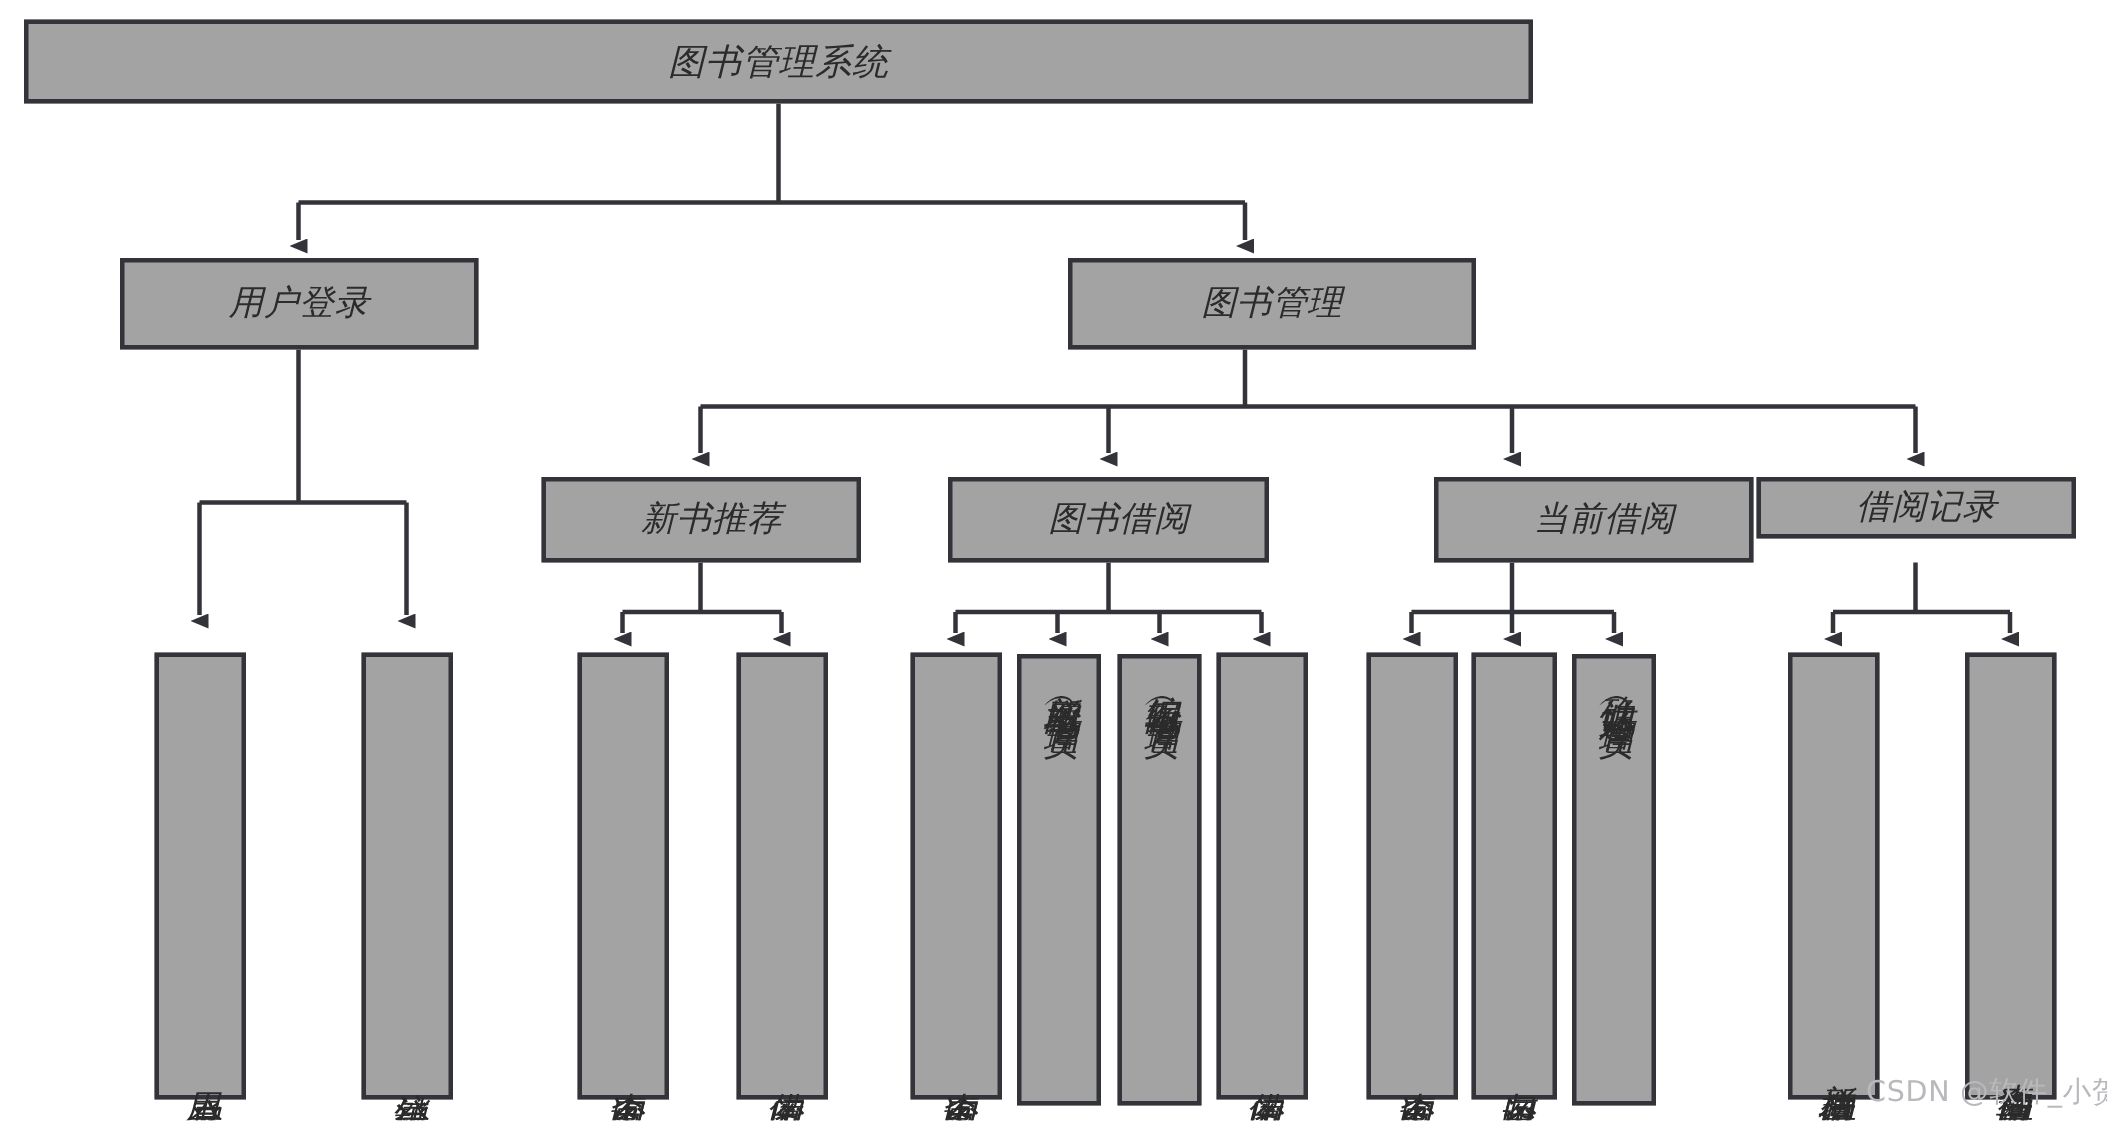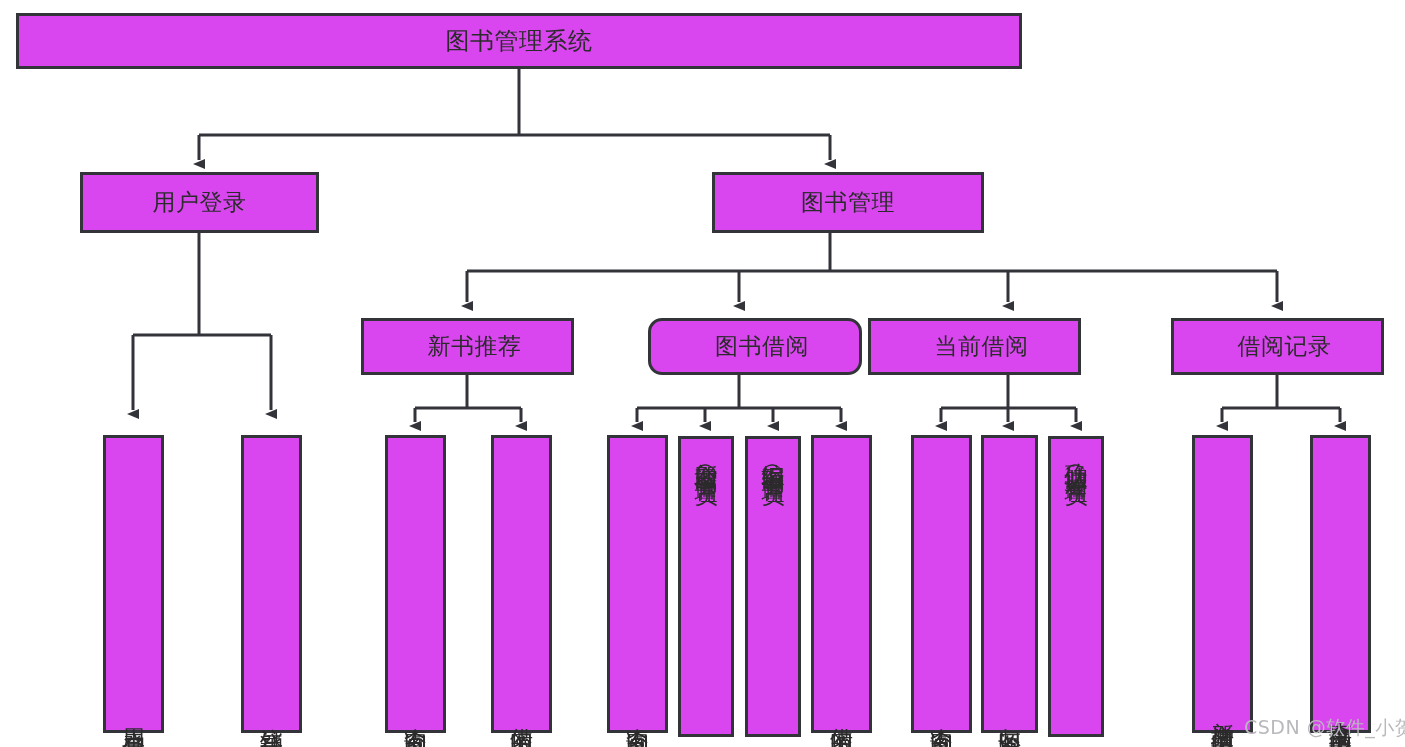--- a/index.html
+++ b/index.html
@@ -21,25 +21,26 @@
     position: absolute;
     left: 0;
     top: 0;
     width: 1405px;
     height: 747px;
     pointer-events: none;
   }
   .node {
     position: absolute;
     box-sizing: border-box;
-    background: #d946ef;
+    background: #a3a3a3;
     border: 3px solid #33333a;
     display: flex;
     align-items: center;
     justify-content: center;
+    font-style: italic;
   }
   .node.root   { border-width: 3px; }
   .node.lvl1   { border-width: 3px; }
   .node.lvl2   { border-width: 3px; padding-left: 14px; }
   .node.leaf   { border-width: 3px; }
 
   .node-label {
     color: #2b2b2b;
     font-size: 23px;
     line-height: 1.28;
@@ -141,29 +142,29 @@
   </div>
 
   <div class="node lvl1" style="left:712px; top:172px; width:272px; height:61px;">
     <span class="node-label">图书管理</span>
   </div>
 
   <div class="node lvl2" style="left:361px; top:318px; width:213px; height:57px;">
     <span class="node-label">新书推荐</span>
   </div>
 
-  <div class="node lvl2" style="left:648px; top:318px; width:214px; height:57px;border-radius:14px;">
+  <div class="node lvl2" style="left:632px; top:318px; width:214px; height:57px;">
     <span class="node-label">图书借阅</span>
   </div>
 
-  <div class="node lvl2" style="left:868px; top:318px; width:213px; height:57px;">
+  <div class="node lvl2" style="left:956px; top:318px; width:213px; height:57px;">
     <span class="node-label">当前借阅</span>
   </div>
 
-  <div class="node lvl2" style="left:1171px; top:318px; width:213px; height:57px;">
+  <div class="node lvl2" style="left:1171px; top:318px; width:213px; height:41px;">
     <span class="node-label">借阅记录</span>
   </div>
 
   <div class="node leaf align-bottom" style="left:103px; top:435px; width:61px; height:298px;">
     <span class="node-label">用户登录</span>
   </div>
 
   <div class="node leaf align-bottom" style="left:241px; top:435px; width:61px; height:298px;">
     <span class="node-label">注销登录</span>
   </div>

